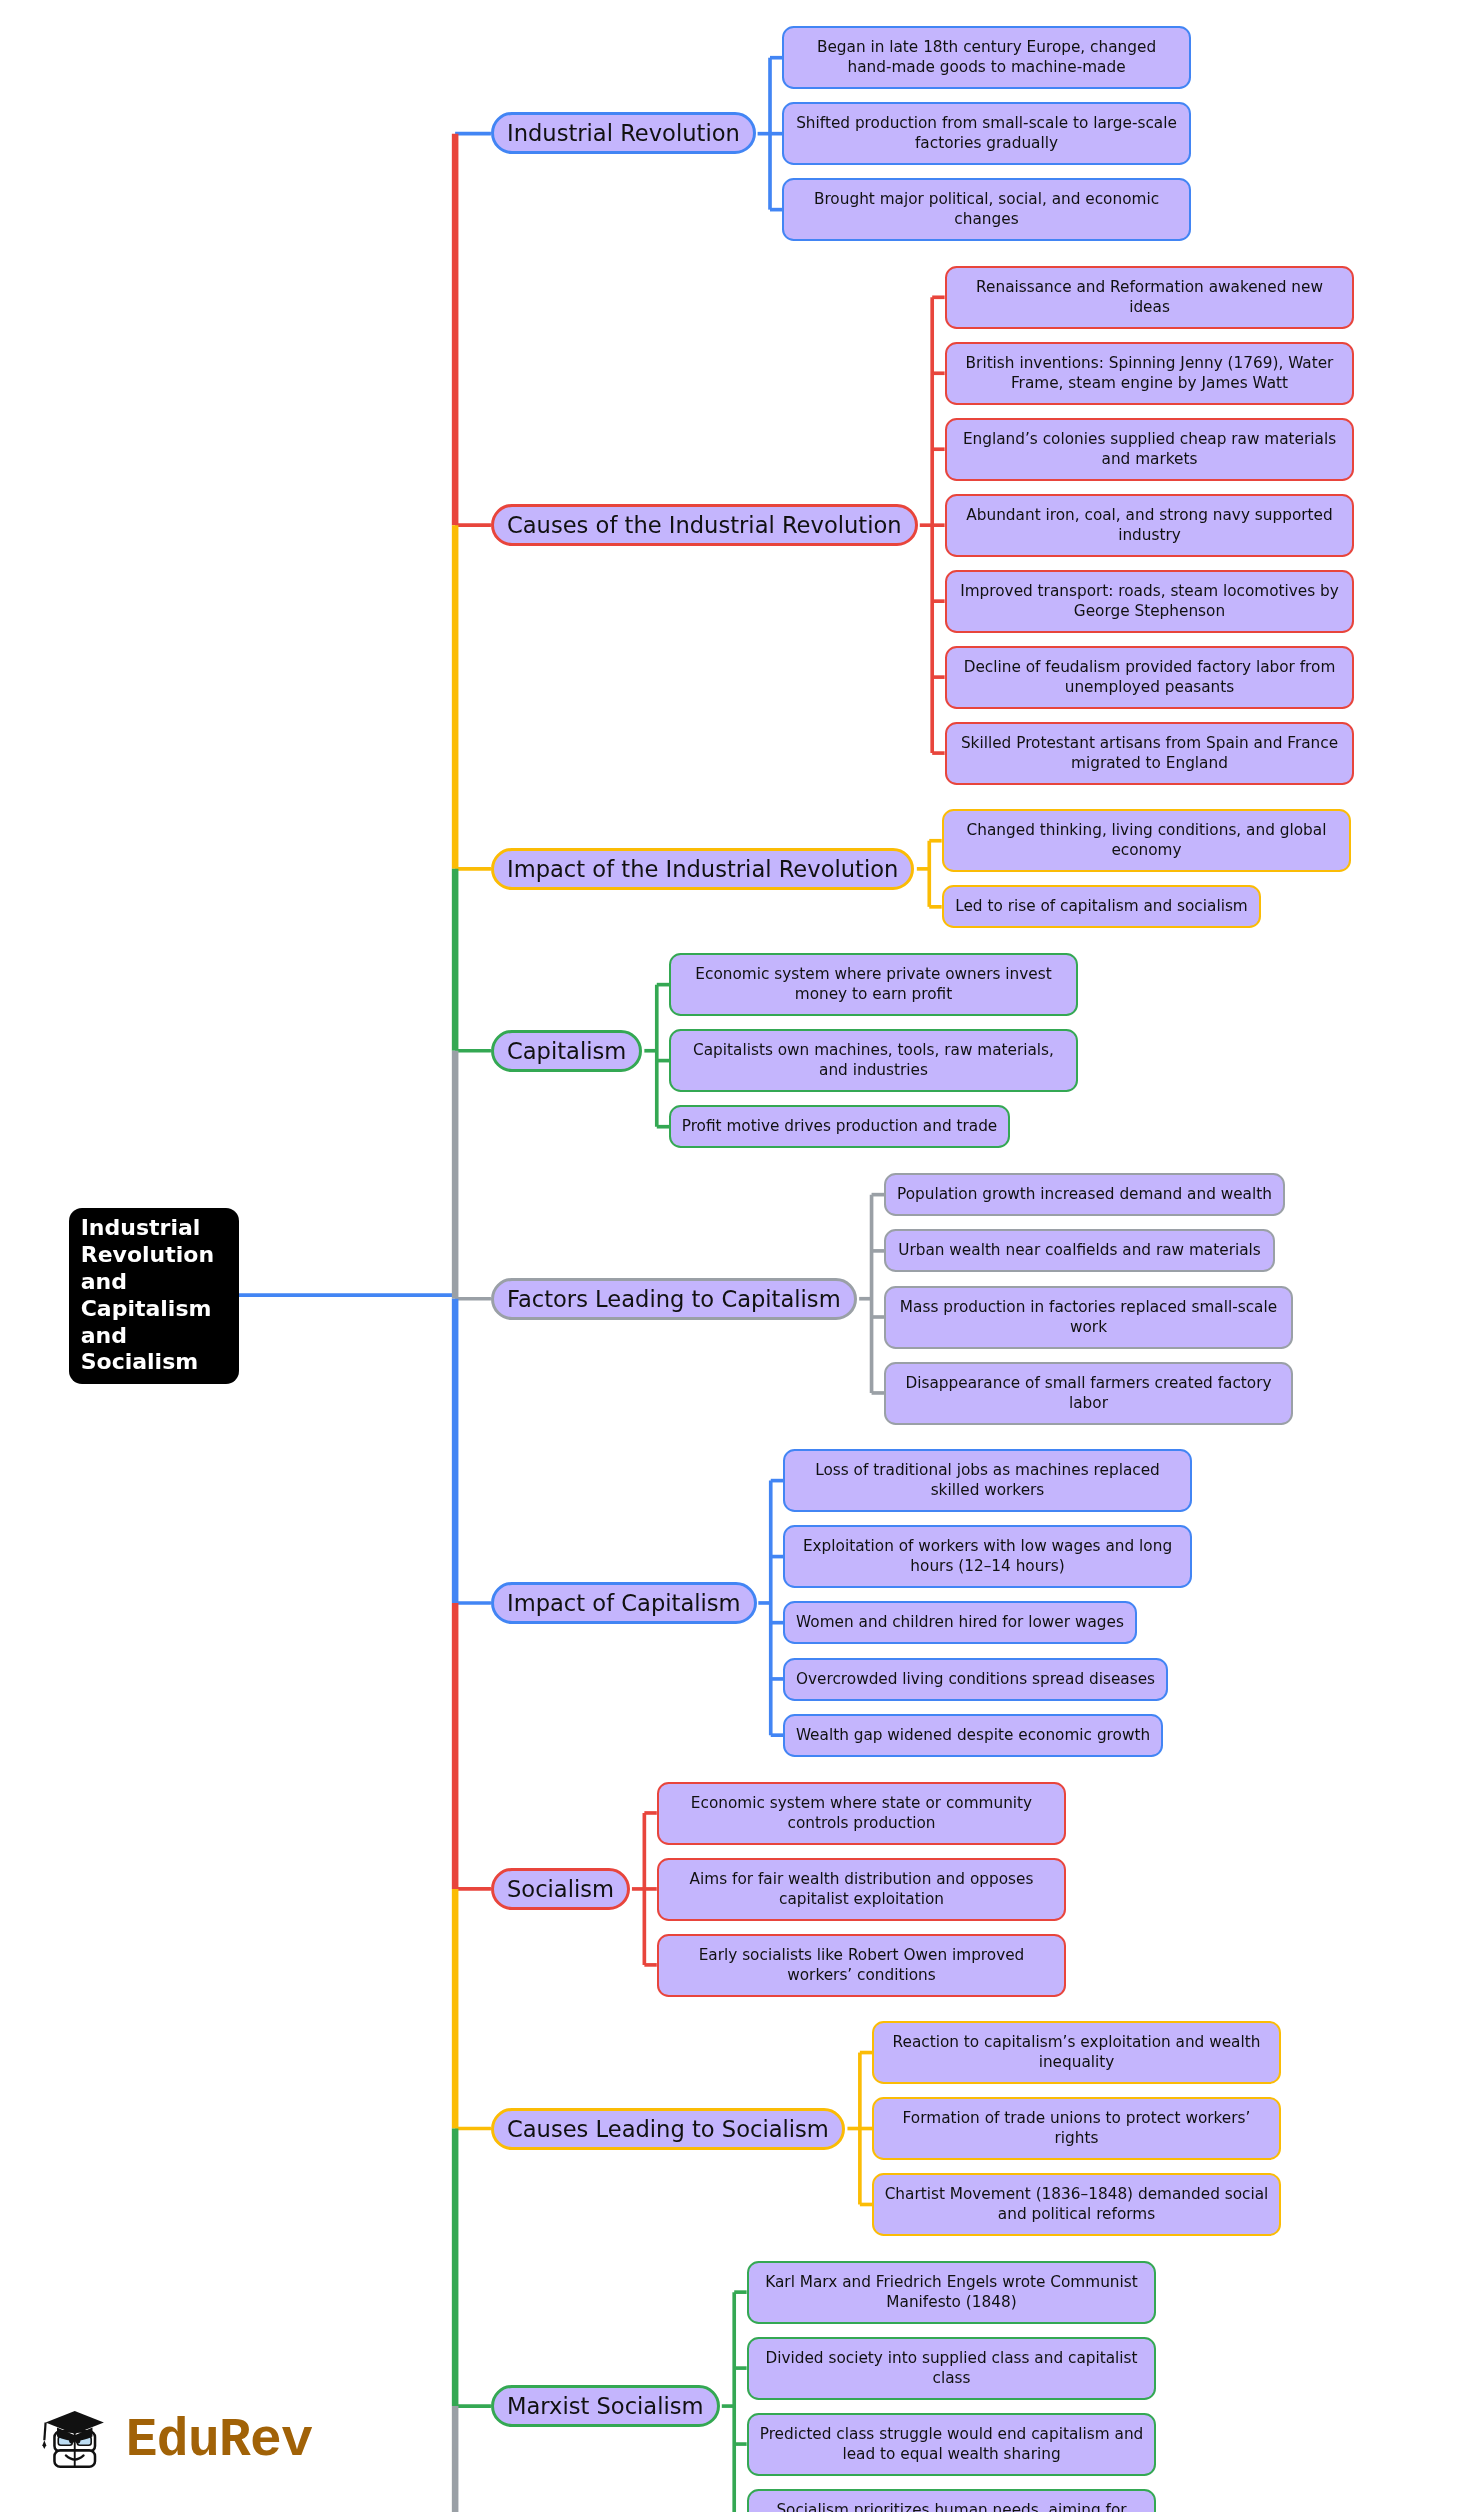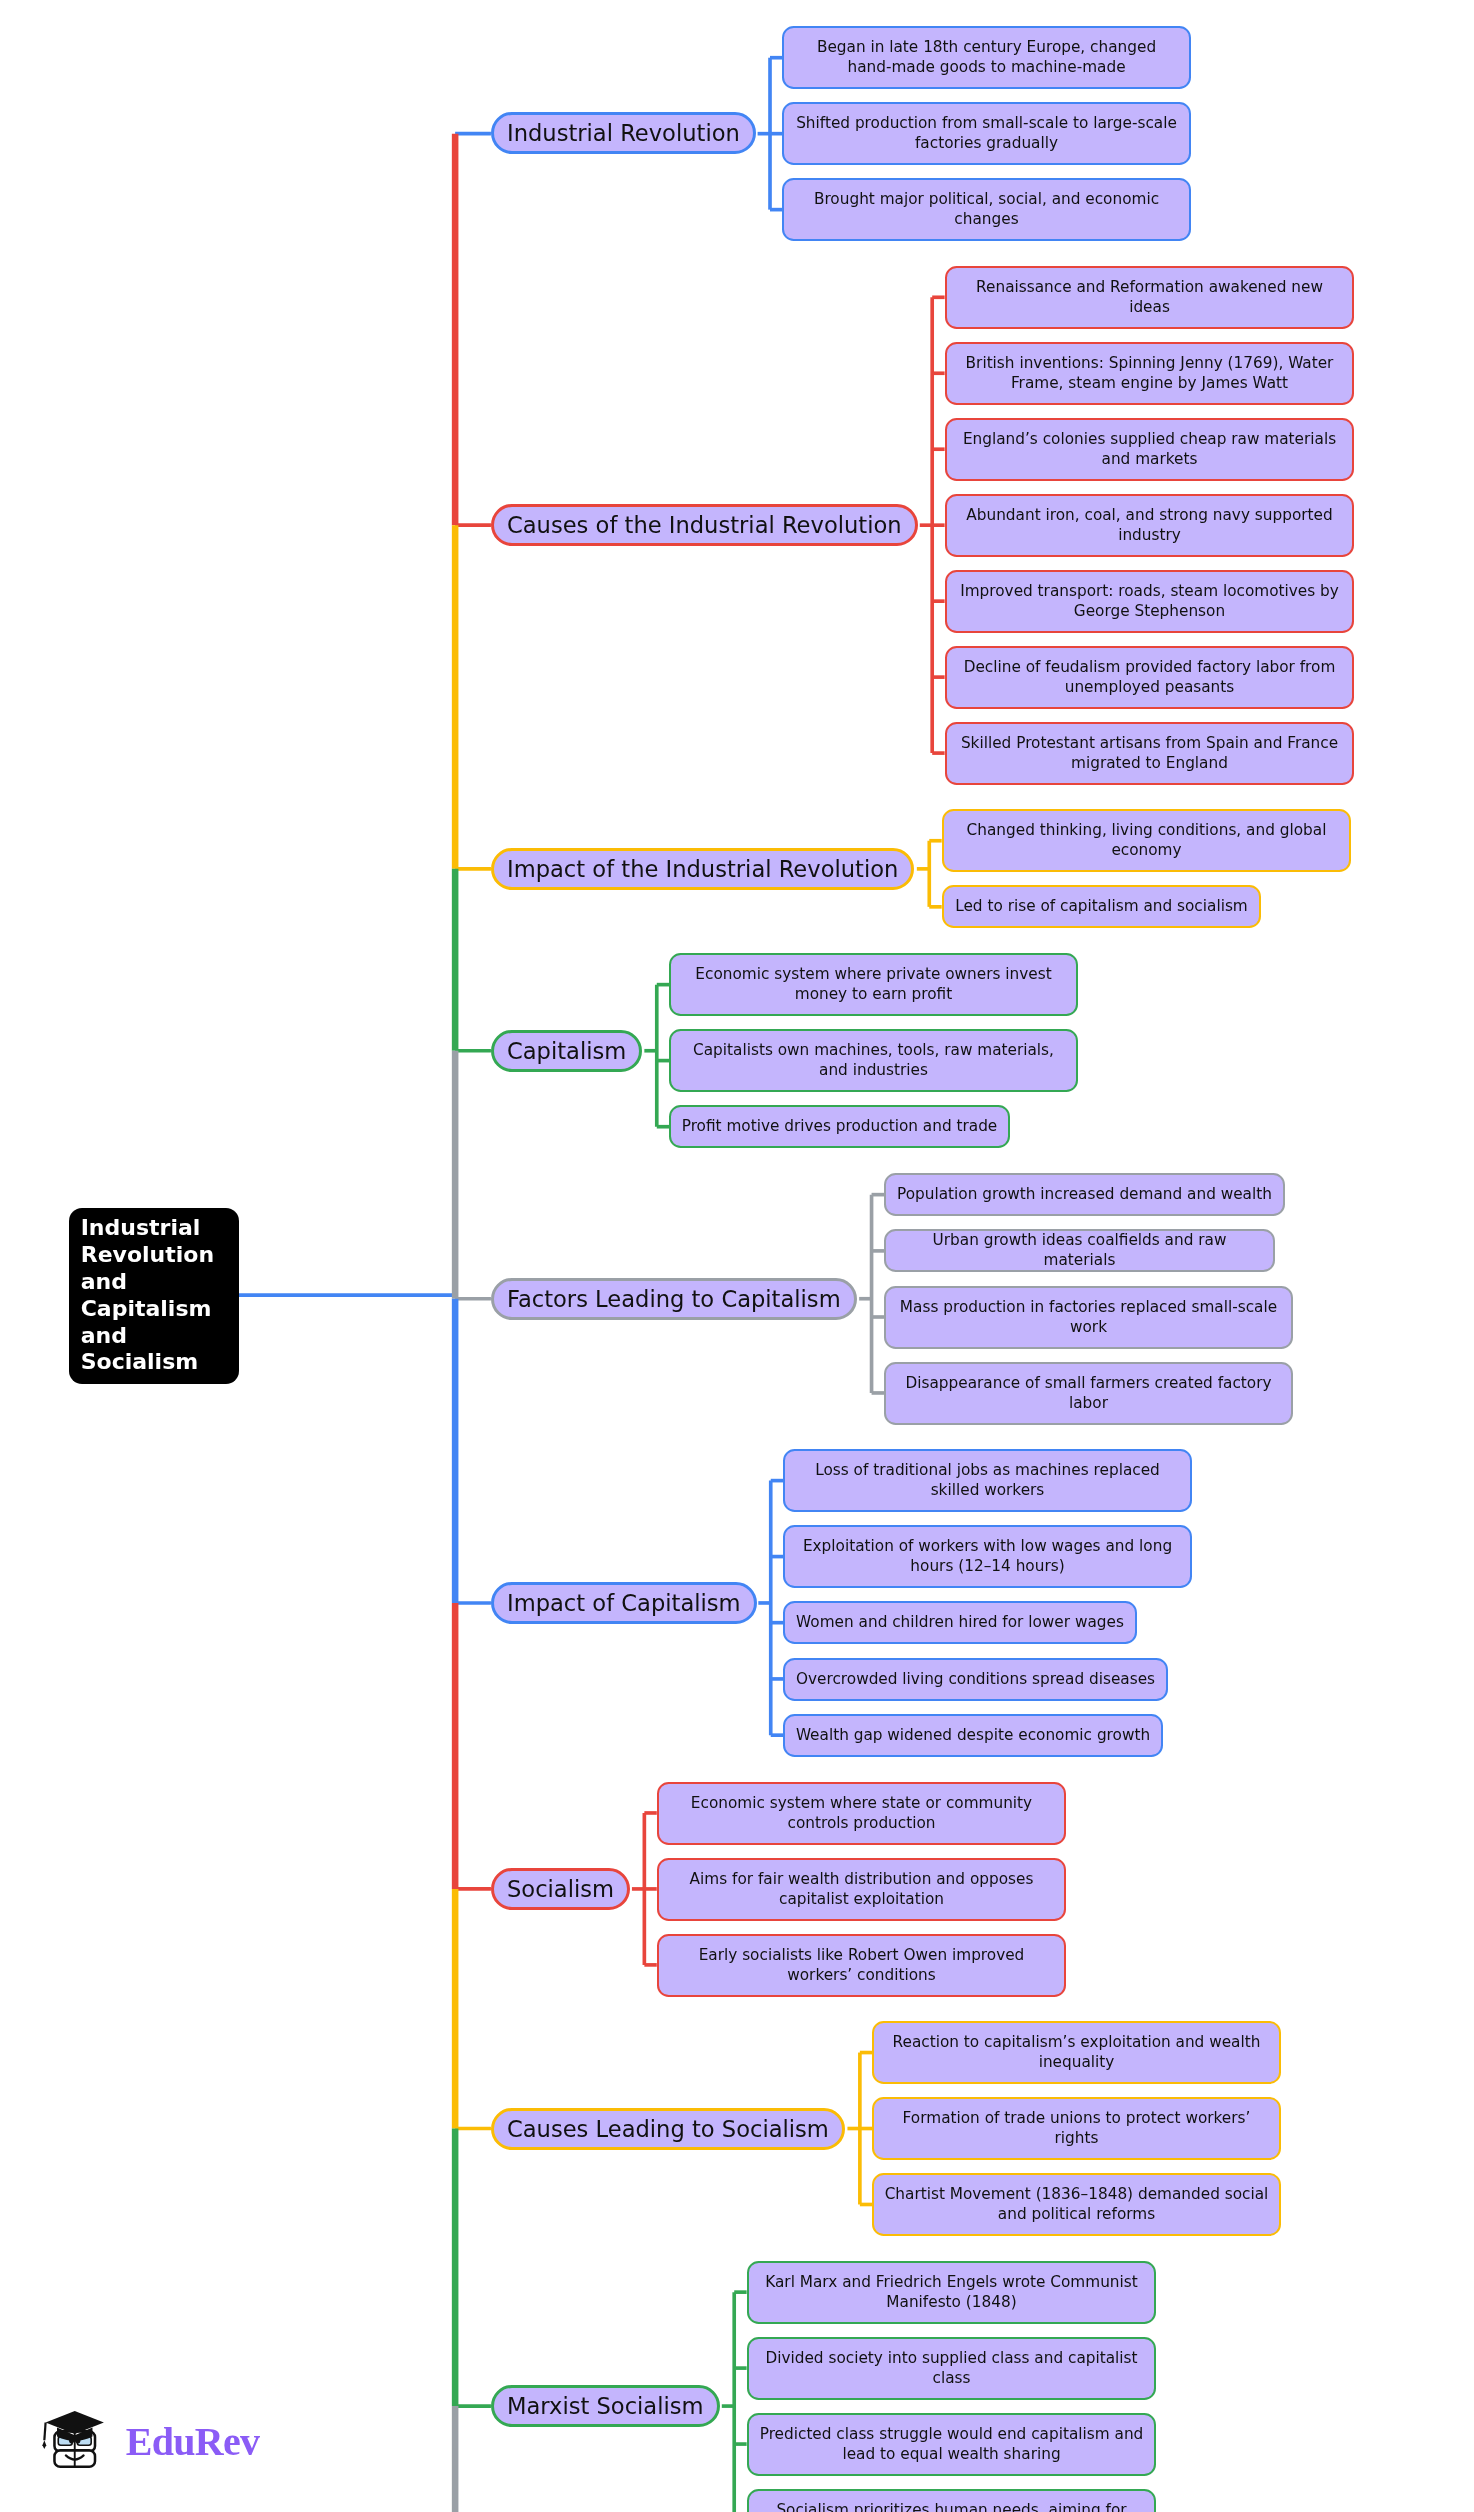--- a/index.html
+++ b/index.html
@@ -70,25 +70,25 @@
   #logo{
     position:absolute;
     left:38px;
     top:2402px;
     display:flex;
     align-items:center;
     gap:11.7px;
   }
   #logo .mark{ width:76px; height:79px; display:block; }
   #logo .word{
-    font-family:Liberation Serif, serif;
+    font-family:Liberation Mono, monospace;
     font-weight:bold;
-    font-size:40px;
+    font-size:53px;
     letter-spacing:-0.7px;
-    color:#8b5cf6;
+    color:#a16207;
     line-height:1;
   }
 </style>
 </head>
 <body>
 
 <div id="canvas">
 
   <svg id="wires" viewBox="0 0 2019 3439" preserveAspectRatio="none" xmlns="http://www.w3.org/2000/svg">
       <line x1="327" y1="1773" x2="623" y2="1773" stroke="#4285F4" stroke-width="5" stroke-linecap="butt"></line>
@@ -234,21 +234,21 @@
       <div class="node leaf c-green" style="left: 669px; top: 1105px; width: 341px; height: 43px;">
         <span>Profit motive drives production and trade</span>
       </div>
       <div class="node branch c-gray" style="left: 491px; top: 1278px; height: 42px;">
         <span>Factors Leading to Capitalism</span>
       </div>
       <div class="node leaf c-gray" style="left: 884px; top: 1173px; width: 401px; height: 43px;">
         <span>Population growth increased demand and wealth</span>
       </div>
       <div class="node leaf c-gray" style="left: 884px; top: 1229px; width: 391px; height: 43px;">
-        <span>Urban growth ideas coalfields and raw materials</span>
+        <span>Urban wealth near coalfields and raw materials</span>
       </div>
       <div class="node leaf c-gray" style="left: 884px; top: 1286px; width: 409px; height: 63px;">
         <span>Mass production in factories replaced small-scale work</span>
       </div>
       <div class="node leaf c-gray" style="left: 884px; top: 1362px; width: 409px; height: 63px;">
         <span>Disappearance of small farmers created factory labor</span>
       </div>
       <div class="node branch c-blue" style="left: 491px; top: 1582px; height: 42px;">
         <span>Impact of Capitalism</span>
       </div>

